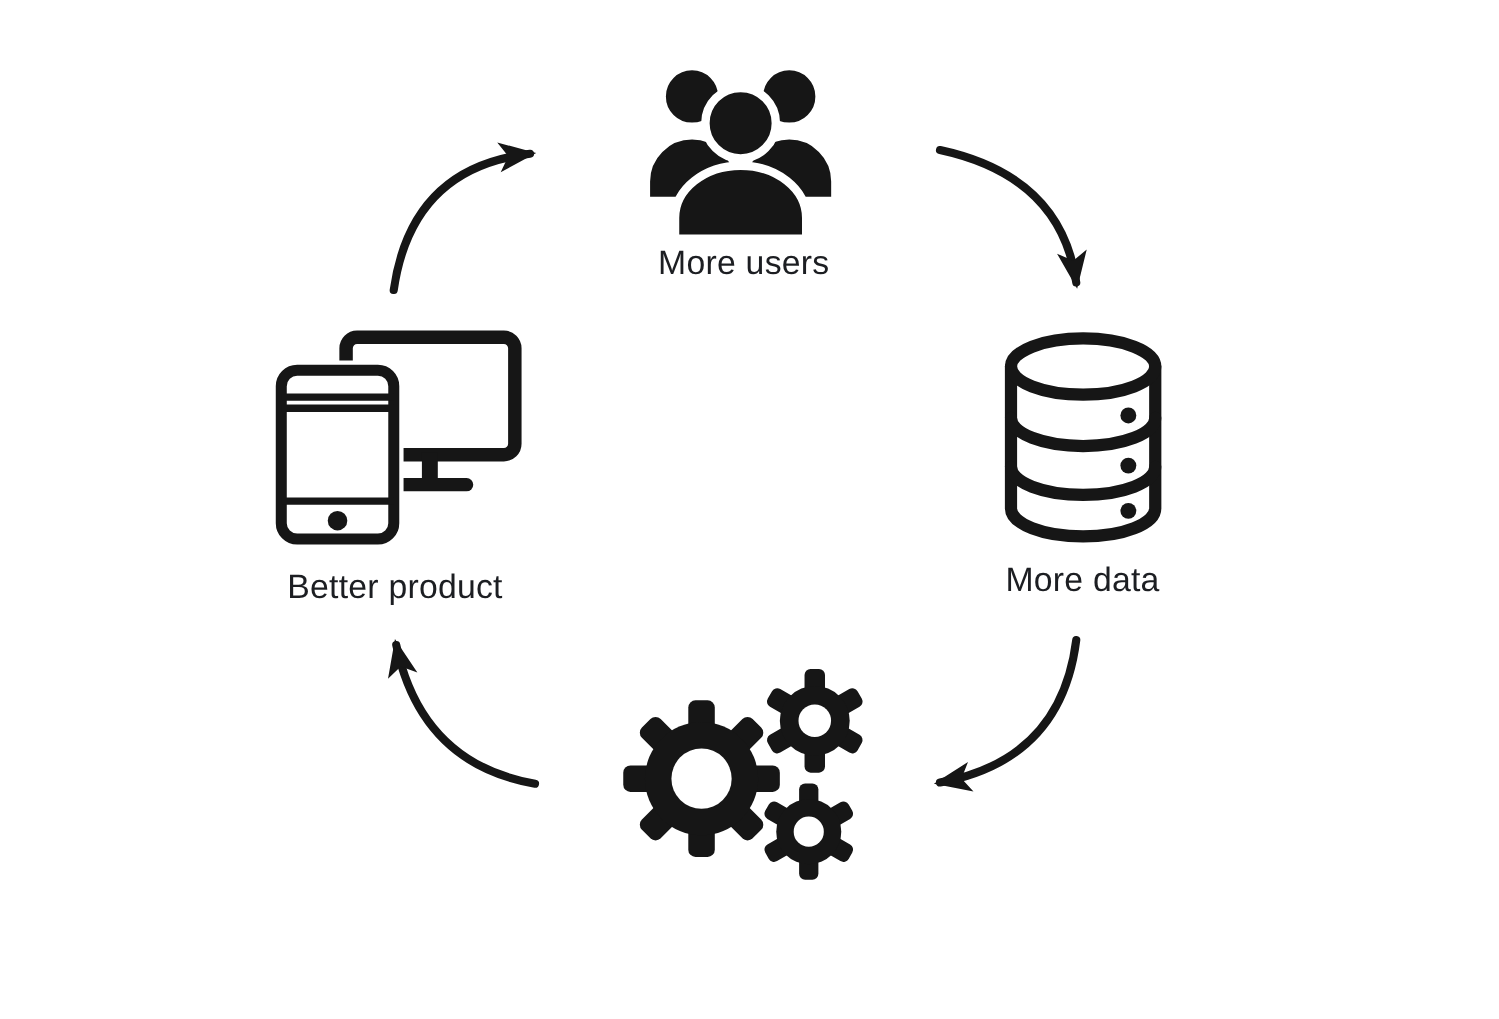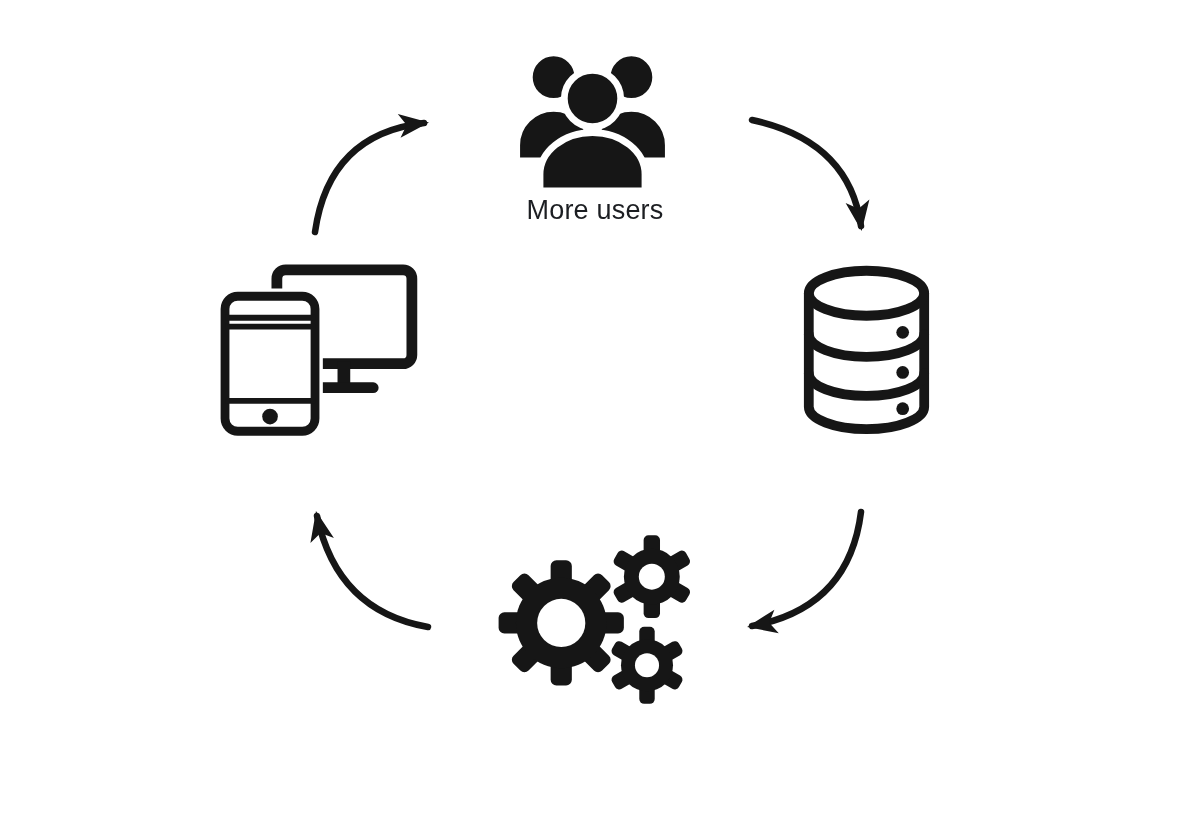--- a/index.html
+++ b/index.html
@@ -70,20 +70,21 @@
         <path d="M16,76 a59,23 0 0 0 118,0"></path>
         <path d="M16,116 a59,23 0 0 0 118,0"></path>
       </g>
       <g fill="#161616">
         <circle cx="112" cy="74" r="6.5"></circle>
         <circle cx="112" cy="115" r="6.5"></circle>
         <circle cx="112" cy="152" r="6.5"></circle>
       </g>
     </svg>
   </div>
+  <div class="node-label" style="left:746px; top:448px; width:240px;">More data</div>
 
   <div class="abs" style="left:488px; top:528px;">
     <svg width="212" height="186" viewBox="0 0 220 192" aria-hidden="true">
 
       <g transform="translate(76,98)" fill="#161616">
         <rect x="-11" y="-65" width="22" height="130" rx="6"></rect>
         <rect x="-11" y="-65" width="22" height="130" rx="6" transform="rotate(45)"></rect>
         <rect x="-11" y="-65" width="22" height="130" rx="6" transform="rotate(90)"></rect>
         <rect x="-11" y="-65" width="22" height="130" rx="6" transform="rotate(135)"></rect>
         <circle r="47"></circle>
@@ -119,14 +120,15 @@
 
       <rect x="13" y="35" width="92" height="138" rx="13" fill="#ffffff" stroke="#161616" stroke-width="9"></rect>
       <g stroke="#161616" stroke-width="6">
         <line x1="13" y1="57" x2="105" y2="57"></line>
         <line x1="13" y1="66" x2="105" y2="66"></line>
         <line x1="13" y1="142" x2="105" y2="142"></line>
       </g>
       <circle cx="59" cy="158" r="8" fill="#161616"></circle>
     </svg>
   </div>
+  <div class="node-label" style="left:196px; top:453px; width:240px;">Better product</div>
 
 </div>
 
 </body></html>

